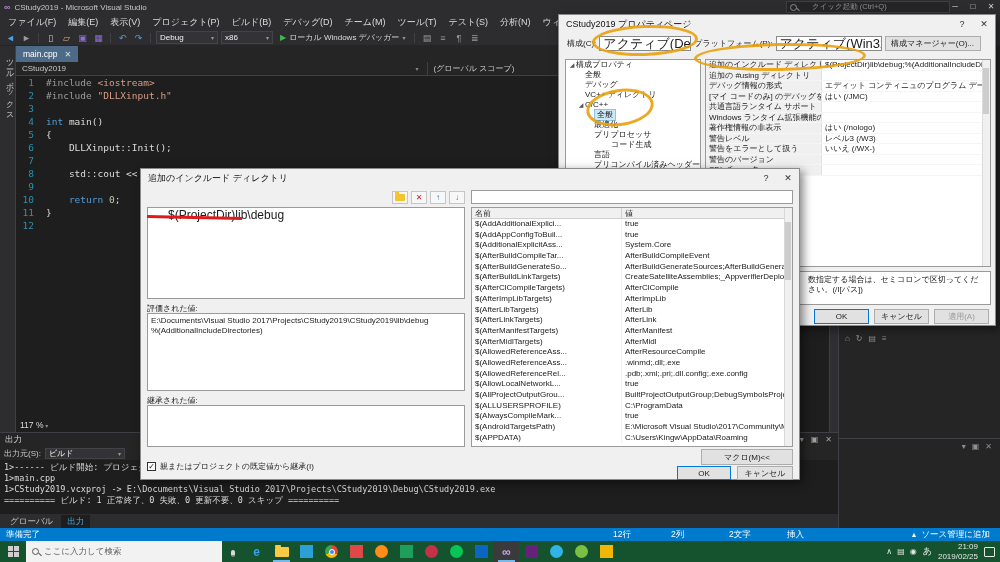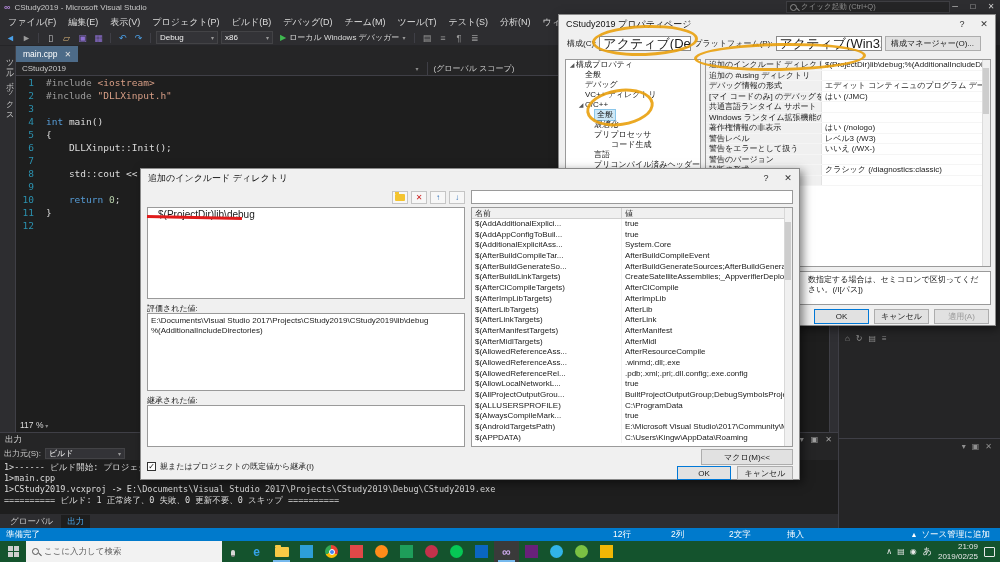--- a/index.html
+++ b/index.html
@@ -2,21 +2,21 @@
 <html><head>
 <meta charset="utf-8">
 <style>
 *{margin:0;padding:0;box-sizing:border-box}
 body{background:#000;font-family:"Liberation Sans","DejaVu Sans",sans-serif}
 #screen{position:relative;width:1000px;height:562px;background:#2d2d30;overflow:hidden}
 
 
 #titlebar{position:absolute;left:0;top:0;width:1000px;height:14px;background:#2d2d30;color:#c5c5c5;font-size:8px;display:flex;align-items:center;gap:4px;padding-left:4px}
 #vs-logo{color:#b287d9;font-weight:bold;font-size:9px}
-#quick-launch{position:absolute;left:786px;top:1px;width:164px;height:12px;background:#252526;border:1px solid #3e3e42;color:#8f8f8f;font-size:7.5px;display:flex;align-items:center;gap:4px;padding:0 3px}
+#quick-launch{position:absolute;left:786px;top:1px;width:164px;height:12px;background:#252526;border:1px solid #3e3e42;color:#8f8f8f;font-size:7.5px;display:flex;align-items:center;gap:15px;padding:0 3px}
 #win-controls{position:absolute;right:0;top:0;height:13px;display:flex}
 #win-controls>div{width:18px;text-align:center;font-size:8px;color:#d0d0d0;line-height:13px}
 #menubar{position:absolute;left:0;top:14px;width:1000px;height:16px;display:flex;align-items:center;padding-left:2px}
 .menu-item{color:#dcdcdc;font-size:9px;padding:0 6px;line-height:16px;white-space:nowrap}
 #toolbar{position:absolute;left:0;top:30px;width:1000px;height:16px;display:flex;align-items:center;gap:3px;padding-left:4px;border-bottom:1px solid #252528}
 #tb-left,#tb-right{display:flex;align-items:center;gap:3px}
 .tbi{font-size:9px;width:13px;text-align:center;line-height:14px}
 .tbsep{width:1px;height:10px;background:#3f3f46;margin:0 2px}
 .tb-select{background:#333337;border:1px solid #434346;color:#f1f1f1;font-size:8px;height:13px;display:flex;align-items:center;justify-content:space-between;padding:0 3px}
 .tb-select::after{content:"▾";font-size:6px;color:#999;margin-left:3px}
@@ -136,21 +136,21 @@
 #pd-ok{left:255px;top:294px;width:55px;height:15px}
 #pd-cancel{left:315px;top:294px;width:55px;height:15px}
 #pd-apply{left:375px;top:294px;width:55px;height:15px}
 
 
 #inc-dialog{left:140px;top:168px;width:660px;height:312px;z-index:20;font-size:8px}
 #inc-toolbar{position:absolute;left:6px;top:21px;width:318px;height:14px;display:flex;justify-content:flex-end;gap:3px;align-items:center}
 .mini-btn{width:16px;height:13px;border:1px solid #c5c5c5;background:#f7f7f7;display:flex;align-items:center;justify-content:center;font-size:8px}
 .folder-s{width:10px;height:7px;background:#f4c430;border-radius:1px;position:relative}
 .folder-s::before{content:"";position:absolute;top:-2px;left:0;width:4px;height:2px;background:#f4c430}
-#inc-entrybox{left:6px;top:38px;width:318px;height:92px;font-size:10px;padding:2px 10px;line-height:10px}
+#inc-entrybox{left:6px;top:38px;width:318px;height:92px;font-size:12px;padding:2px 20px;line-height:10px}
 #inc-eval-label{left:6px;top:134px}
 #inc-evalbox{left:6px;top:144px;width:318px;height:78px;font-size:8px;padding:2px 3px;line-height:10px}
 .eval-line{white-space:nowrap;overflow:hidden}
 #inc-inh-label{left:6px;top:226px}
 #inc-inhbox{left:6px;top:236px;width:318px;height:42px}
 #inc-check{position:absolute;left:6px;top:292px;display:flex;align-items:center;gap:4px;font-size:8px}
 .cbox{width:9px;height:9px;background:#fff;border:1px solid #333;font-size:8px;line-height:8px;text-align:center;color:#111}
 .cbox::after{content:"✓"}
 #inc-filter{left:330px;top:21px;width:322px;height:14px}
 #inc-list{left:330px;top:38px;width:322px;height:240px}
@@ -487,21 +487,21 @@
             <span class="lbl">VC++ ディレクトリ</span>
           </div>
           <div class="tree-item" style="padding-left: 11px;">
             <span class="arr">◢</span>
             <span class="lbl">C/C++</span>
           </div>
           <div class="tree-item sel" style="padding-left: 20px;">
             <span class="arr"></span>
             <span class="lbl">全般</span>
           </div>
-          <div class="tree-item" style="padding-left: 20px; font-style: italic;">
+          <div class="tree-item" style="padding-left: 20px;">
             <span class="arr"></span>
             <span class="lbl">最適化</span>
           </div>
           <div class="tree-item" style="padding-left: 20px;">
             <span class="arr"></span>
             <span class="lbl">プリプロセッサ</span>
           </div>
           <div class="tree-item" style="padding-left: 37px;">
             <span class="arr"></span>
             <span class="lbl">コード生成</span>
@@ -554,24 +554,20 @@
             <div class="grid-name">警告レベル</div>
             <div class="grid-val">レベル3 (/W3)</div>
           </div>
           <div class="grid-row">
             <div class="grid-name">警告をエラーとして扱う</div>
             <div class="grid-val">いいえ (/WX-)</div>
           </div>
           <div class="grid-row">
             <div class="grid-name">警告のバージョン</div>
             <div class="grid-val"></div>
-          </div>
-          <div class="grid-row">
-            <div class="grid-name">診断の形式</div>
-            <div class="grid-val">クラシック (/diagnostics:classic)</div>
           </div>
           <div class="grid-row">
             <div class="grid-name">SDL チェック</div>
             <div class="grid-val"></div>
           </div>
         </div>
       <div id="pd-grid-scroll">
           <div id="pd-grid-thumb"></div>
         </div>
     </div>

